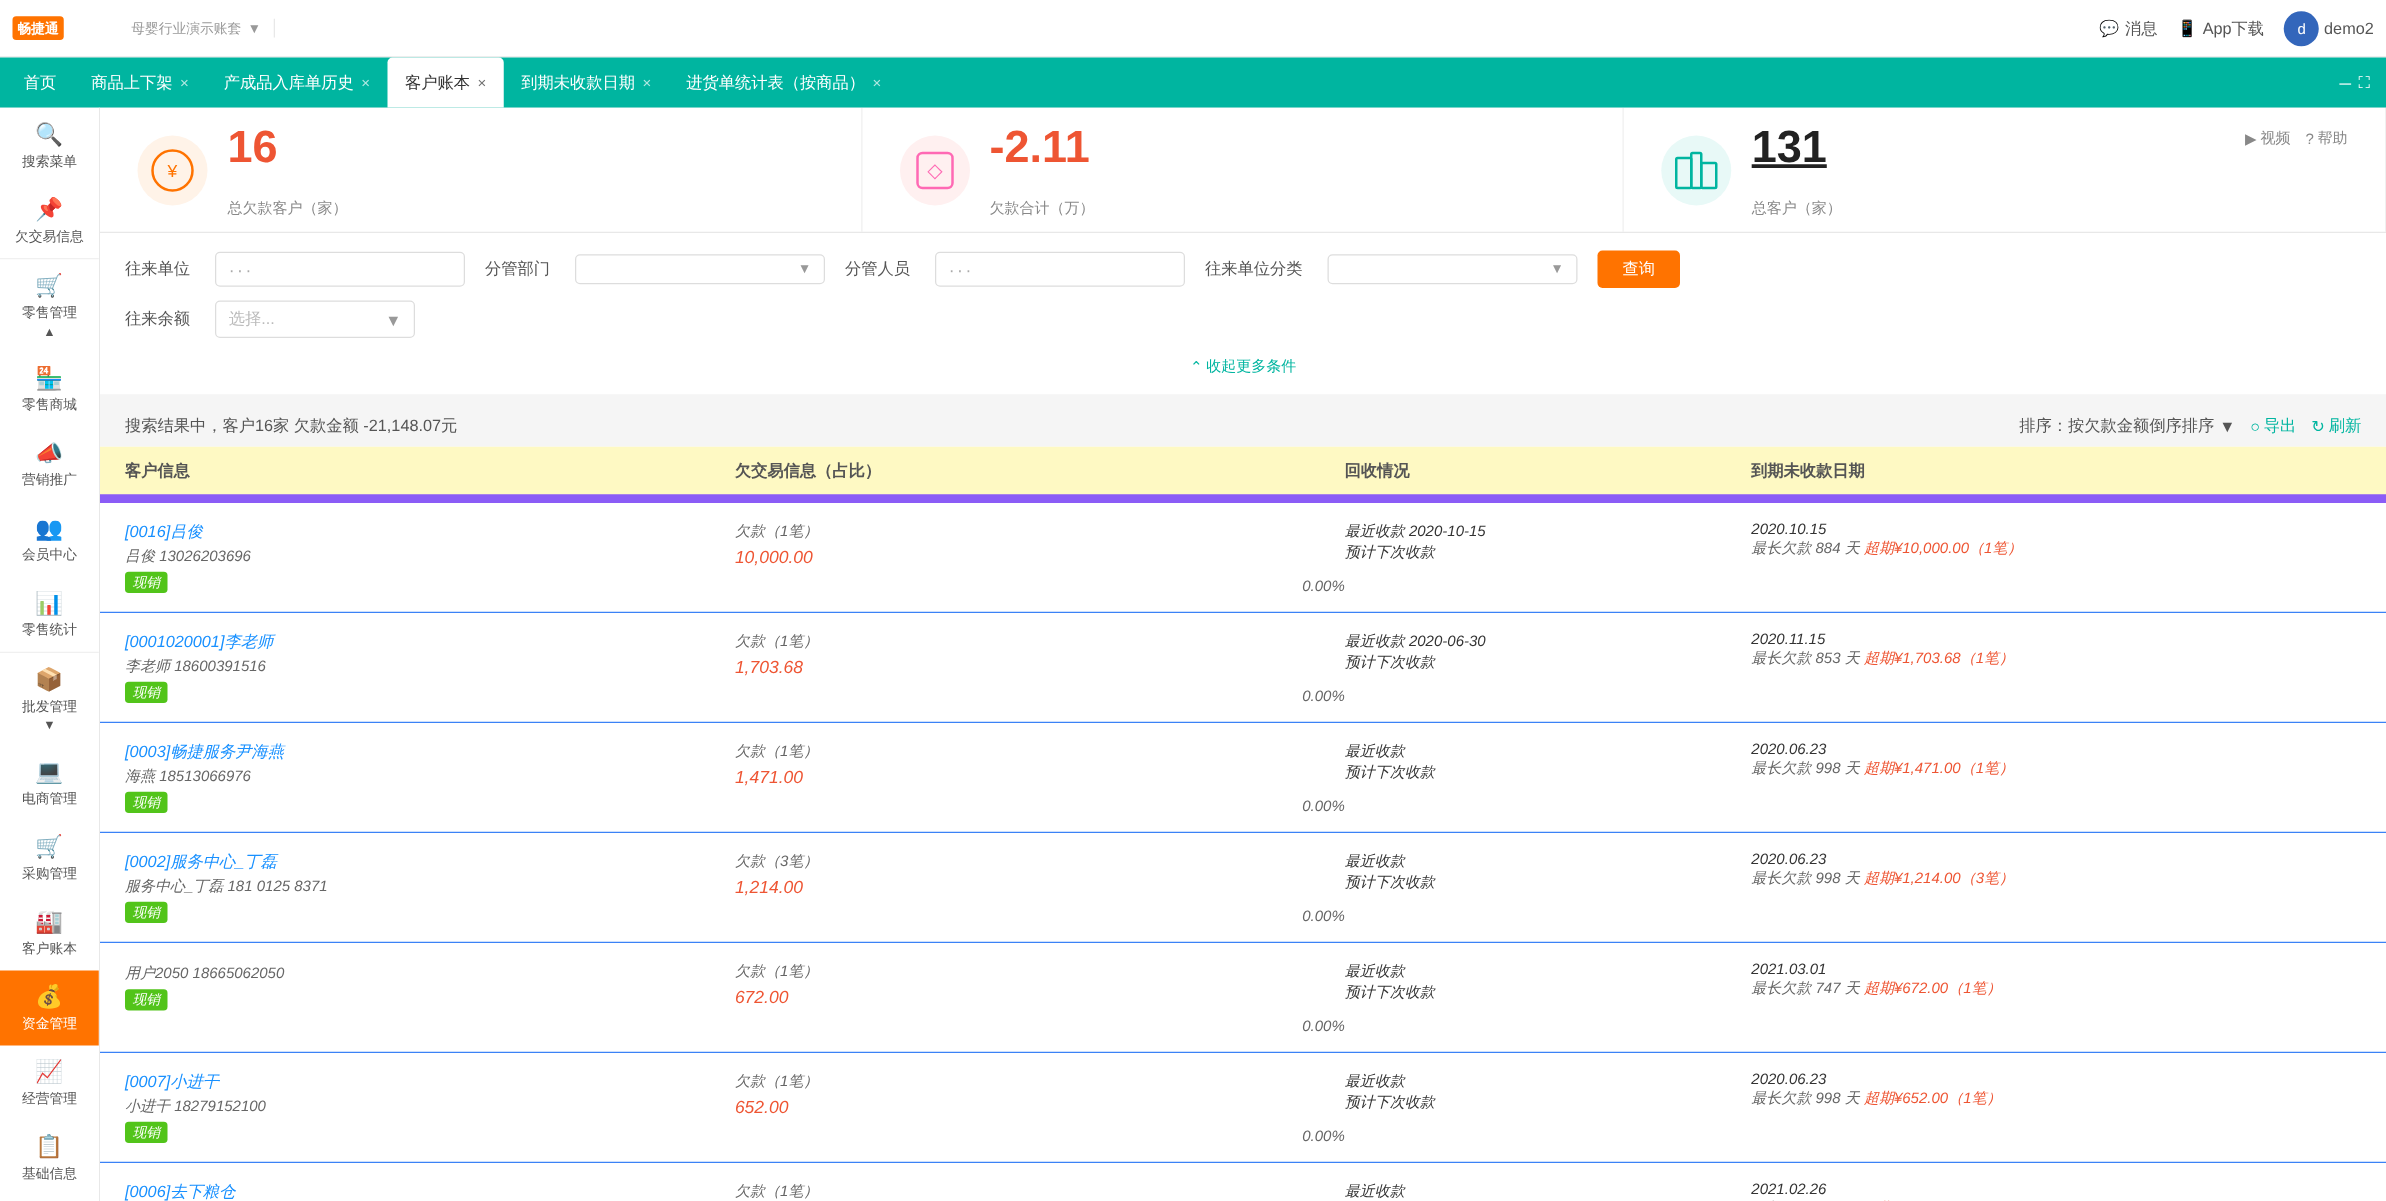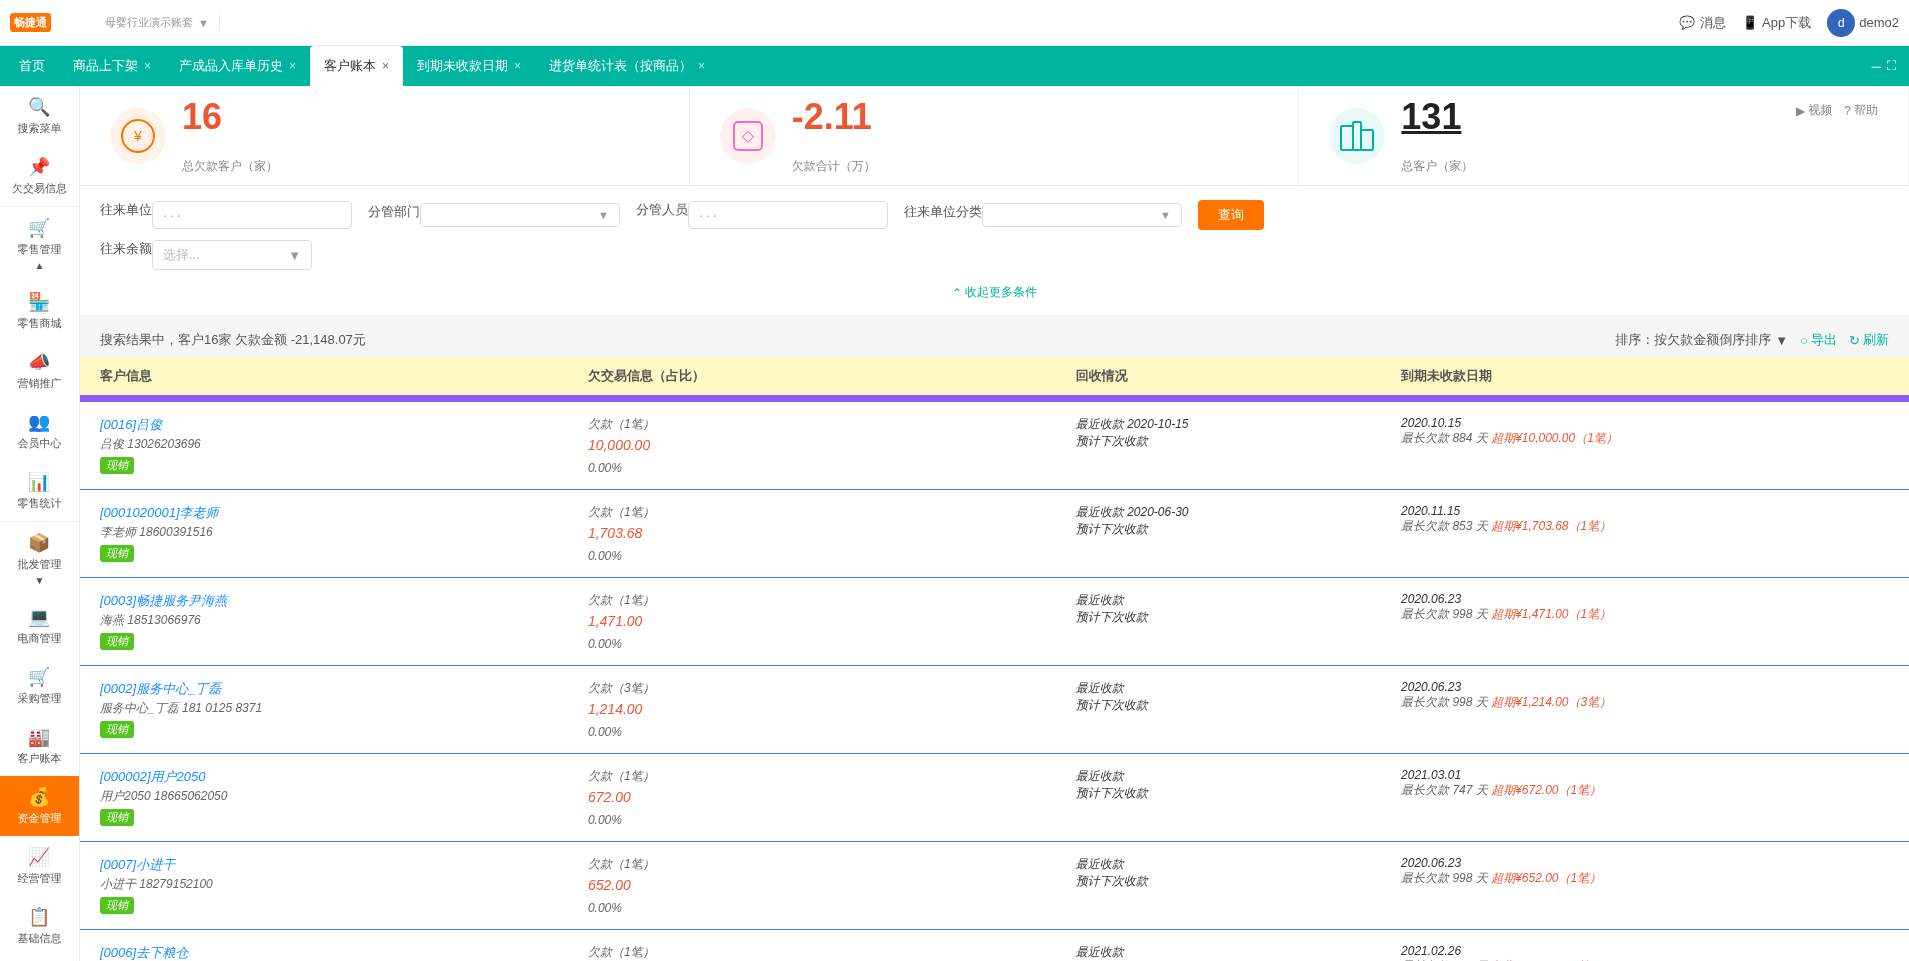--- a/index.html
+++ b/index.html
@@ -48,21 +48,21 @@
     .stat-info { display: flex; flex-direction: column; }
     .stat-num { font-size: 36px; font-weight: bold; }
     .stat-num.red { color: #e53; }
     .stat-num.black { color: #222; font-weight: 900; text-decoration: underline; }
     .stat-label { font-size: 12px; color: #888; margin-top: 20px; }
     .stat-card-help { margin-left: auto; display: flex; align-items: center; gap: 12px; font-size: 12px; color: #888; align-self: flex-start; padding-top: 16px; }
 
     
     .filter-area { background: #fff; padding: 14px 20px 10px; margin-bottom: 8px; }
     .filter-row { display: flex; align-items: center; gap: 16px; margin-bottom: 10px; flex-wrap: wrap; }
-    .filter-field { display: flex; align-items: flex-start; gap: 0; }
+    .filter-field { display: flex; align-items: center; gap: 20px; }
     .filter-label { font-size: 13px; color: #555; white-space: nowrap; }
     .filter-input { border: 1px solid #ddd; border-radius: 4px; padding: 5px 10px; font-size: 13px; min-width: 160px; color: #333; background: #fff; display: flex; align-items: center; justify-content: space-between; cursor: pointer; }
     .filter-input .dots { color: #aaa; font-size: 14px; letter-spacing: 2px; }
     .filter-input .arrow { color: #999; font-size: 11px; }
     .filter-select { border: 1px solid #ddd; border-radius: 4px; padding: 5px 10px; font-size: 13px; min-width: 160px; color: #999; background: #fff; display: flex; align-items: center; justify-content: space-between; cursor: pointer; }
     .search-btn { background: #ff7300; color: #fff; border: none; border-radius: 4px; padding: 6px 20px; font-size: 13px; cursor: pointer; }
     .collapse-btn { color: #00b5a0; font-size: 12px; cursor: pointer; display: flex; align-items: center; gap: 3px; justify-content: center; padding: 4px 0; }
 
     
     .results-bar { display: flex; align-items: center; justify-content: space-between; background: #f5f5f5; padding: 8px 20px; font-size: 13px; color: #555; }
@@ -72,21 +72,21 @@
 
     
     .data-table { background: #fff; margin: 0; width: 100%; }
     .table-header { display: grid; grid-template-columns: 3fr 3fr 2fr 3fr; padding: 10px 20px; border-bottom: 7px solid #8b5cf6; background: #fef9c3; font-size: 13px; font-weight: bold; color: #555; }
     .table-row { display: grid; grid-template-columns: 3fr 3fr 2fr 3fr; padding: 14px 20px; border-bottom: 1px solid #3b82f6; font-size: 13px; align-items: start; font-style: italic; }
     .customer-name { color: #1890ff; font-size: 13px; cursor: pointer; }
     .customer-phone { color: #666; font-size: 12px; margin-top: 2px; }
     .tag { display: inline-block; background: #52c41a; color: #fff; font-size: 11px; padding: 1px 6px; border-radius: 3px; margin-top: 4px; }
     .debt-amount { color: #e53; font-size: 14px; margin-top: 4px; }
     .debt-label { color: #666; font-size: 12px; }
-    .debt-percent { color: #666; font-size: 12px; margin-top: 8px; }
+    .debt-percent { color: #666; font-size: 12px; margin-top: 8px; text-align: right; }
     .overdue-link { color: #e53; font-size: 12px; cursor: pointer; }
     .date-text { color: #333; font-size: 12px; }
     .overdue-days { color: #666; font-size: 12px; }
   </style>
 </head>
 <body>
 
 <div class="app-wrapper">
 
   <div class="top-bar">
@@ -431,21 +431,20 @@
             <div class="date-text">2020.06.23</div>
             <div class="overdue-days">
               <span>最长欠款 998 天</span>
               <span class="overdue-link">超期¥1,214.00（3笔）</span>
             </div>
           </div>
         </div>
 
         <div class="table-row">
           <div>
-            <div class="customer-name">[000002]用户2050</div>
             <div class="customer-phone">用户2050  18665062050</div>
             <div><span class="tag">现销</span></div>
           </div>
           <div>
             <div class="debt-label">欠款（1笔）</div>
             <div class="debt-amount">672.00</div>
             <div class="debt-percent">0.00%</div>
           </div>
           <div>
             <div class="date-text">最近收款</div>

